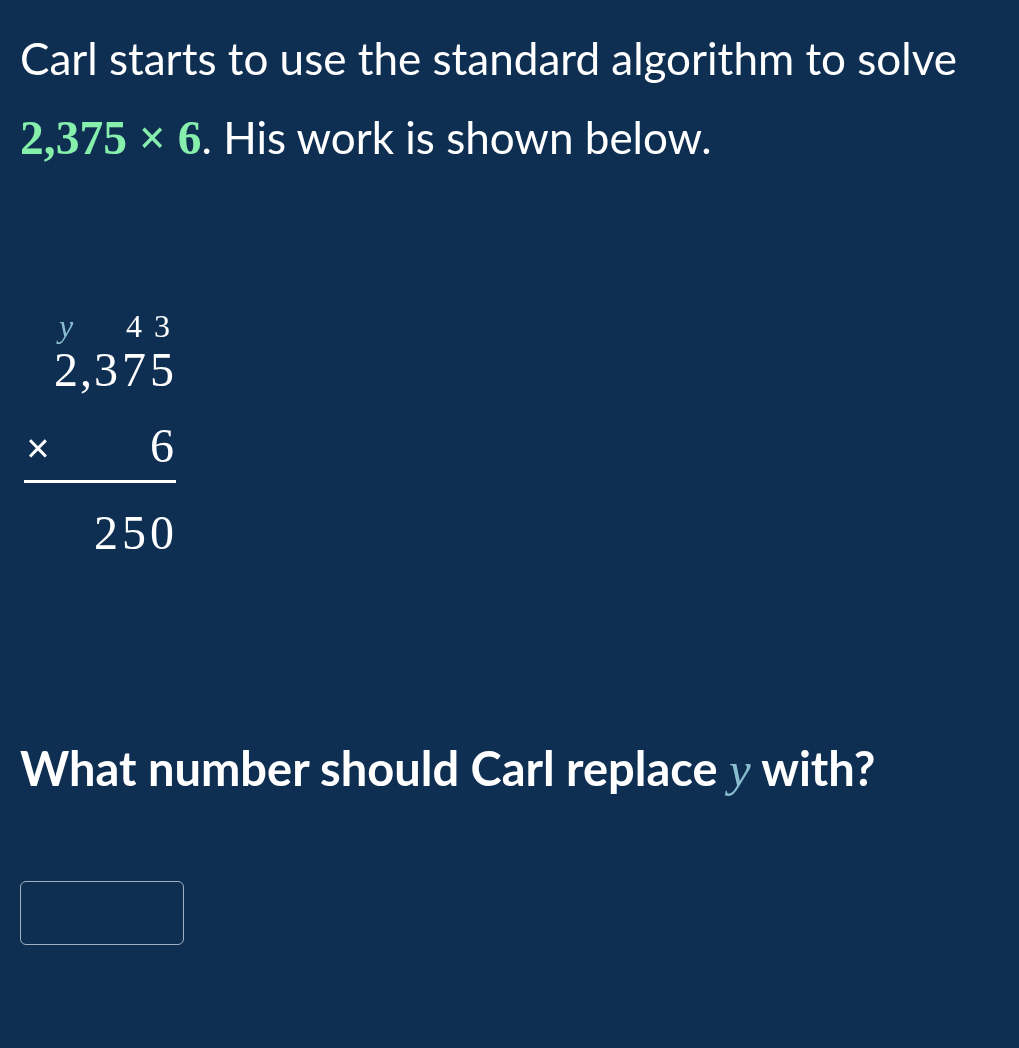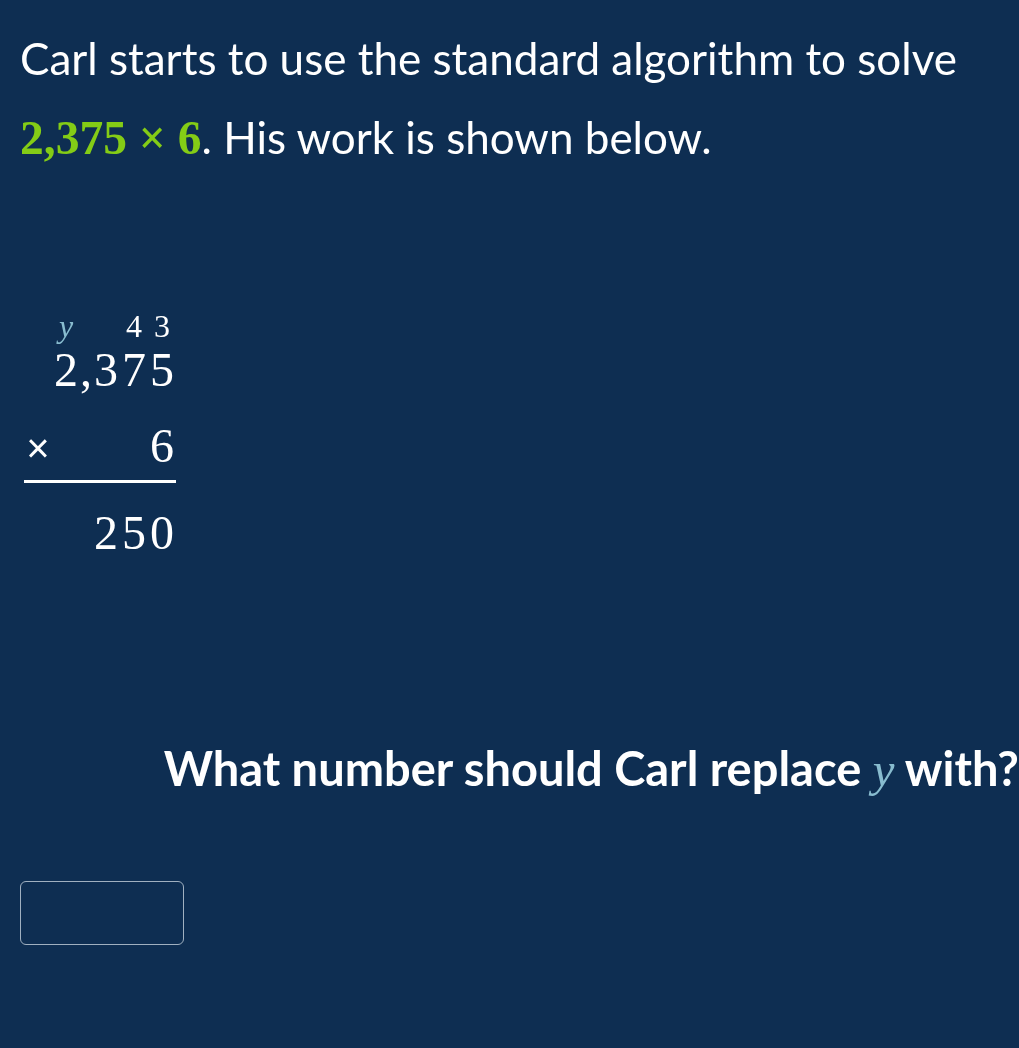--- a/index.html
+++ b/index.html
@@ -22,21 +22,21 @@
       overflow: hidden;
     }
     .problem-text {
       font-size: 44px;
       line-height: 1.75;
       font-weight: 400;
     }
     .math-inline {
       font-family: "Times New Roman", Georgia, serif;
       font-weight: 700;
-      color: #84cc16;
+      color: #86efac;
       font-size: 1.08em;
     }
     .work-area {
       margin-top: 130px;
       margin-left: 4px;
       display: inline-block;
     }
     .mult-table {
       font-family: "Times New Roman", Georgia, serif;
       font-size: 48px;
@@ -86,21 +86,20 @@
     .op-sign {
       font-size: 40px;
       font-weight: 300;
       font-family: -apple-system, sans-serif;
     }
     .question-text {
       margin-top: 170px;
       font-size: 47px;
       font-weight: 700;
       line-height: 1.6;
-      text-align: right;
     }
     .question-text .var-y-inline {
       color: #88bccf;
       font-style: italic;
       font-family: "Times New Roman", Georgia, serif;
       font-weight: 400;
       font-size: 1.04em;
     }
     .answer-input {
       margin-top: 72px;

